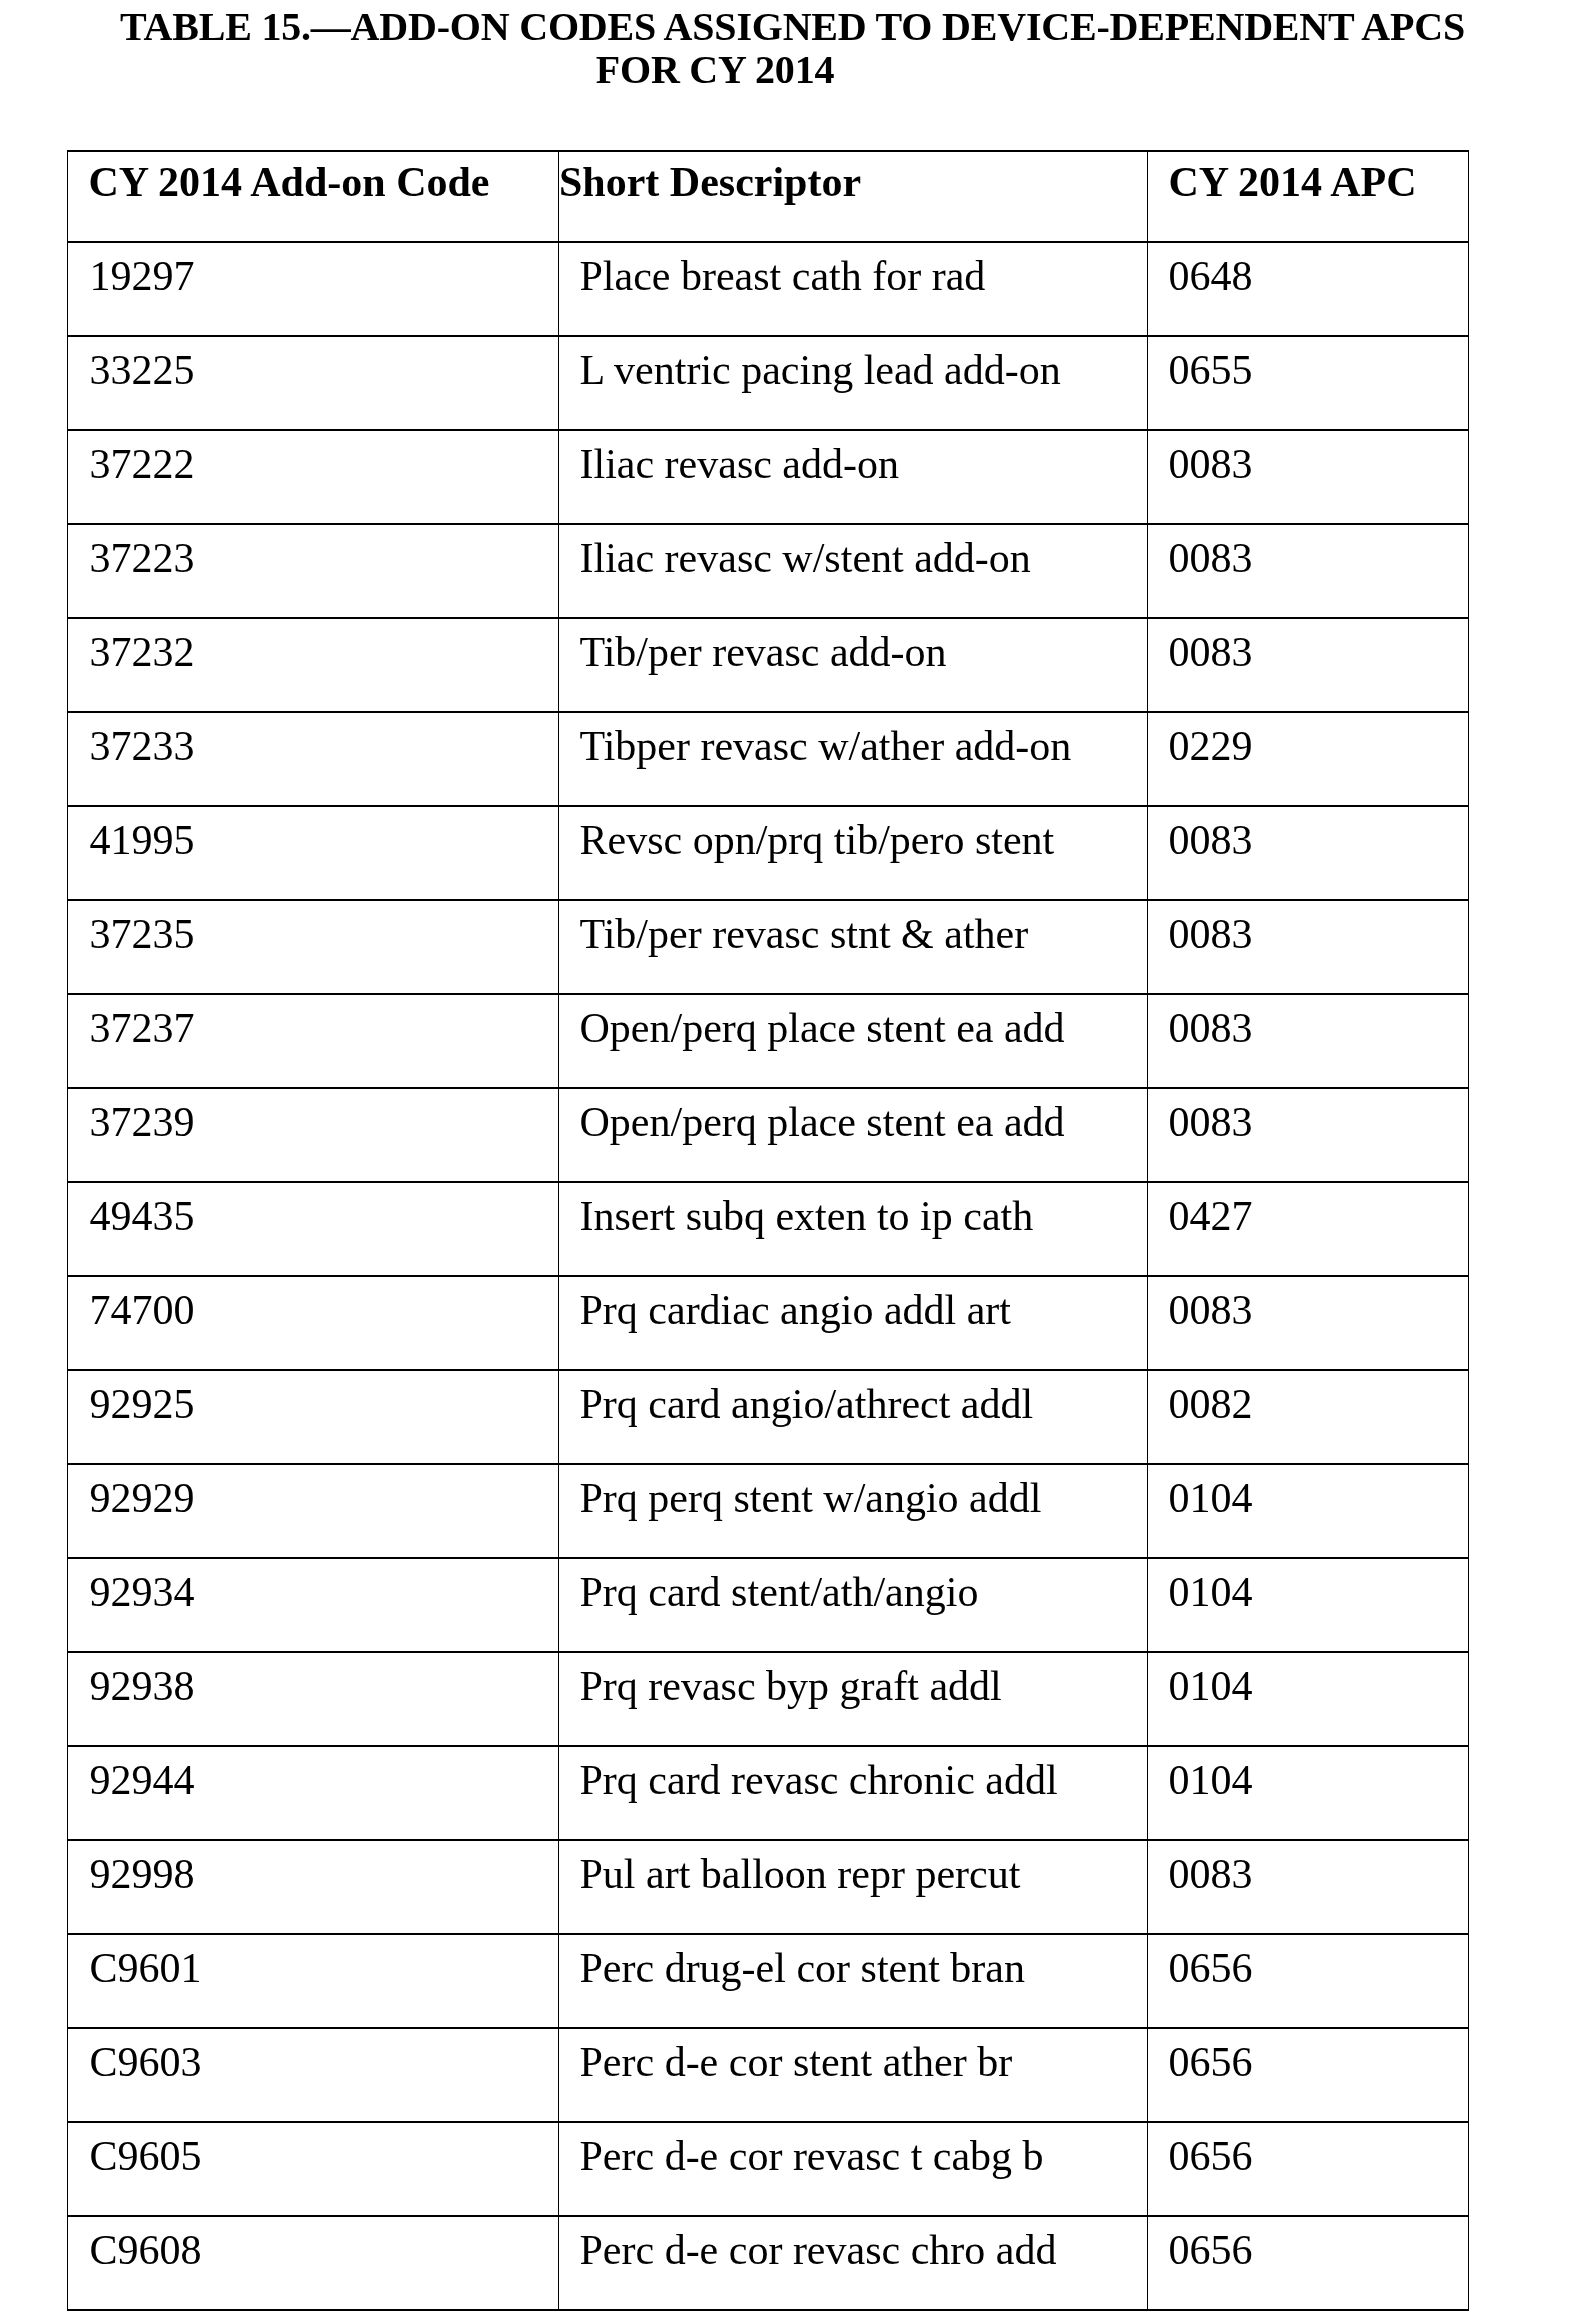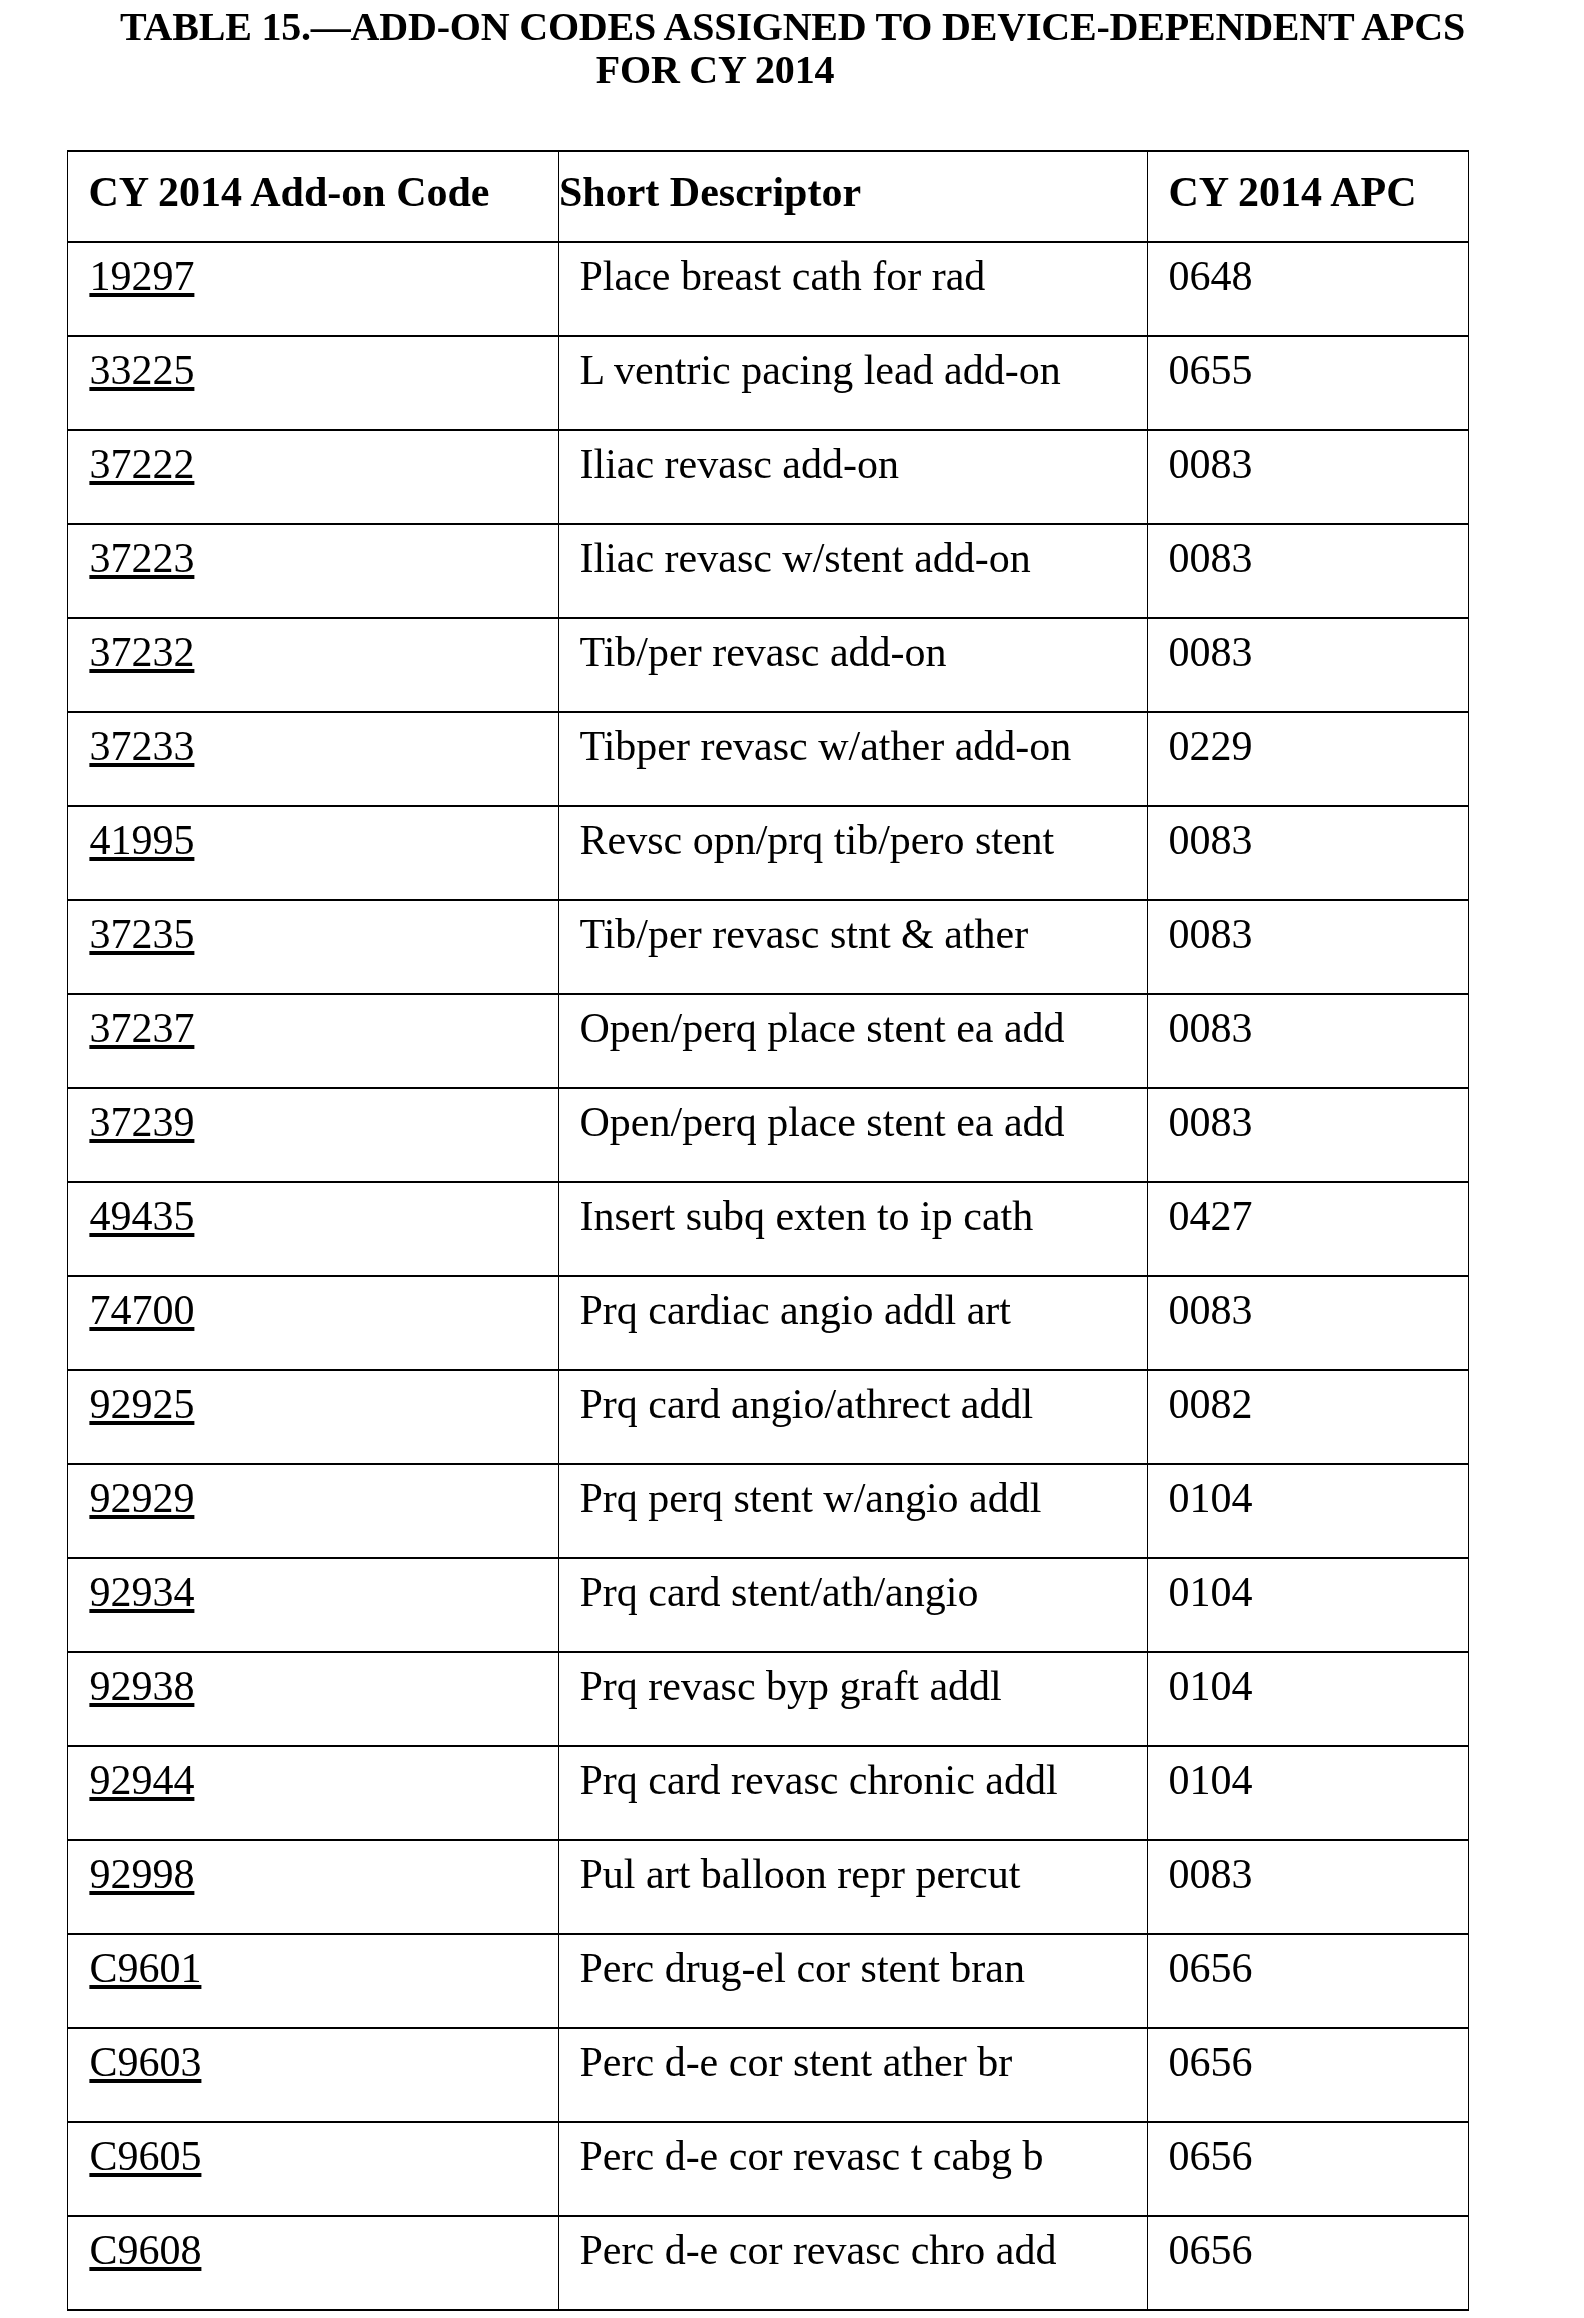--- a/index.html
+++ b/index.html
@@ -6,24 +6,24 @@
   body { width:1585px; height:2319px; position:relative; overflow:hidden;
          font-family:"Liberation Serif", "DejaVu Serif", serif; color:#000; }
   .title { position:absolute; left:0; top:0; width:1585px; text-align:center;
            font-weight:bold; font-size:40px; line-height:45px; letter-spacing:-0.2px; }
   .title .l1 { position:absolute; left:0; width:1585px; top:3.7px; white-space:nowrap;text-align:center; }
   .title .l2 { position:absolute; left:0; width:1430px; top:47px; }
   table { position:absolute; left:67px; top:150px; border-collapse:collapse; table-layout:fixed; }
   col.c1 { width:491px; } col.c2 { width:589px; } col.c3 { width:321px; }
   td, th { border:1.4px solid #000; vertical-align:top; padding:0 0 0 20.5px;
            font-size:42px; line-height:47px; text-align:left; height:91px; box-sizing:border-box; }
-  th { font-weight:bold; padding-top:17px; }
+  th { font-weight:bold; padding-top:7px; }
   td { font-weight:normal; padding-top:10.2px; }
   th.center { text-align:left; padding-left:0; }
-  td.code { padding-left:21.4px;text-decoration:underline; }
+  td.code { padding-left:21.4px; }
   tr.body-row td { height:94px; }
   td, th { border-left-width:0.9px; border-right-width:0.9px; }
   tr td, tr th { border-top-width:2.3px; border-bottom-width:2.3px; }
 </style>
 </head>
 <body>
 
 <div class="title">
   <div class="l1">TABLE 15.—ADD-ON CODES ASSIGNED TO DEVICE-DEPENDENT APCS</div>
   <div class="l2">FOR CY 2014</div>

